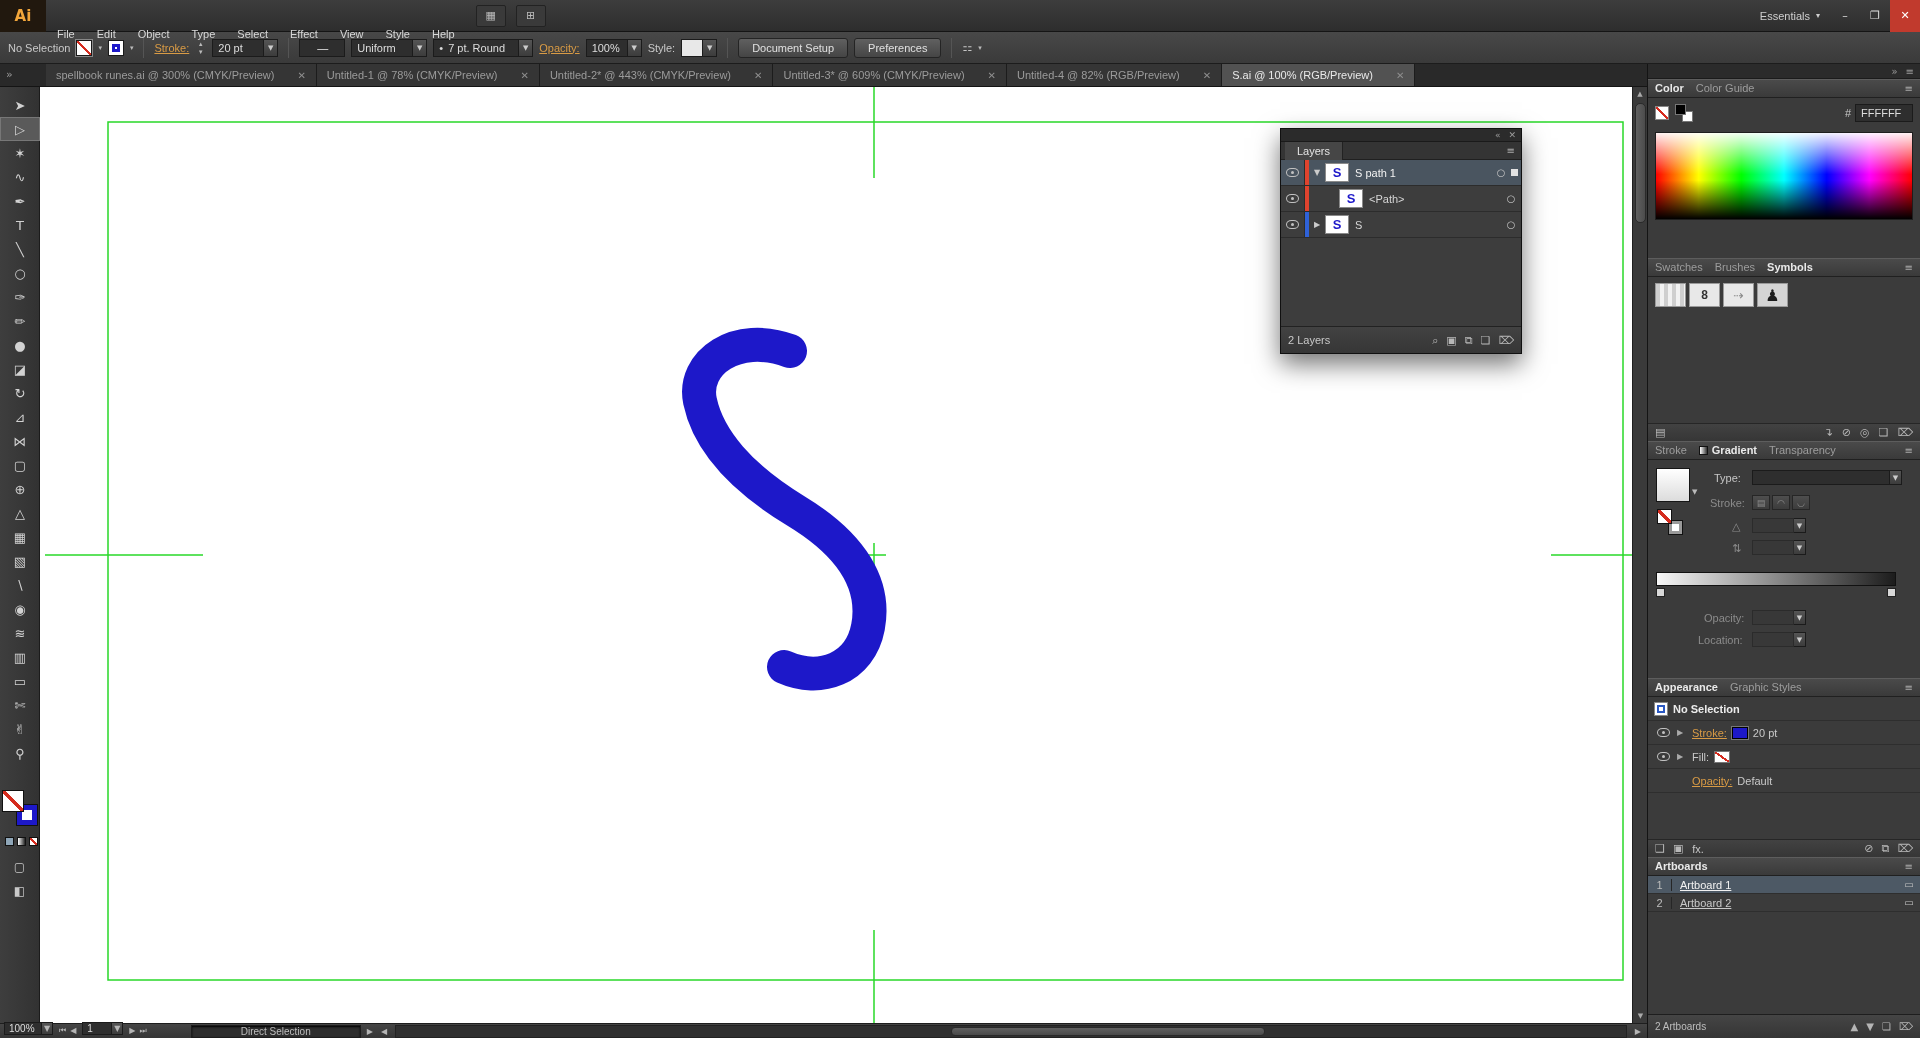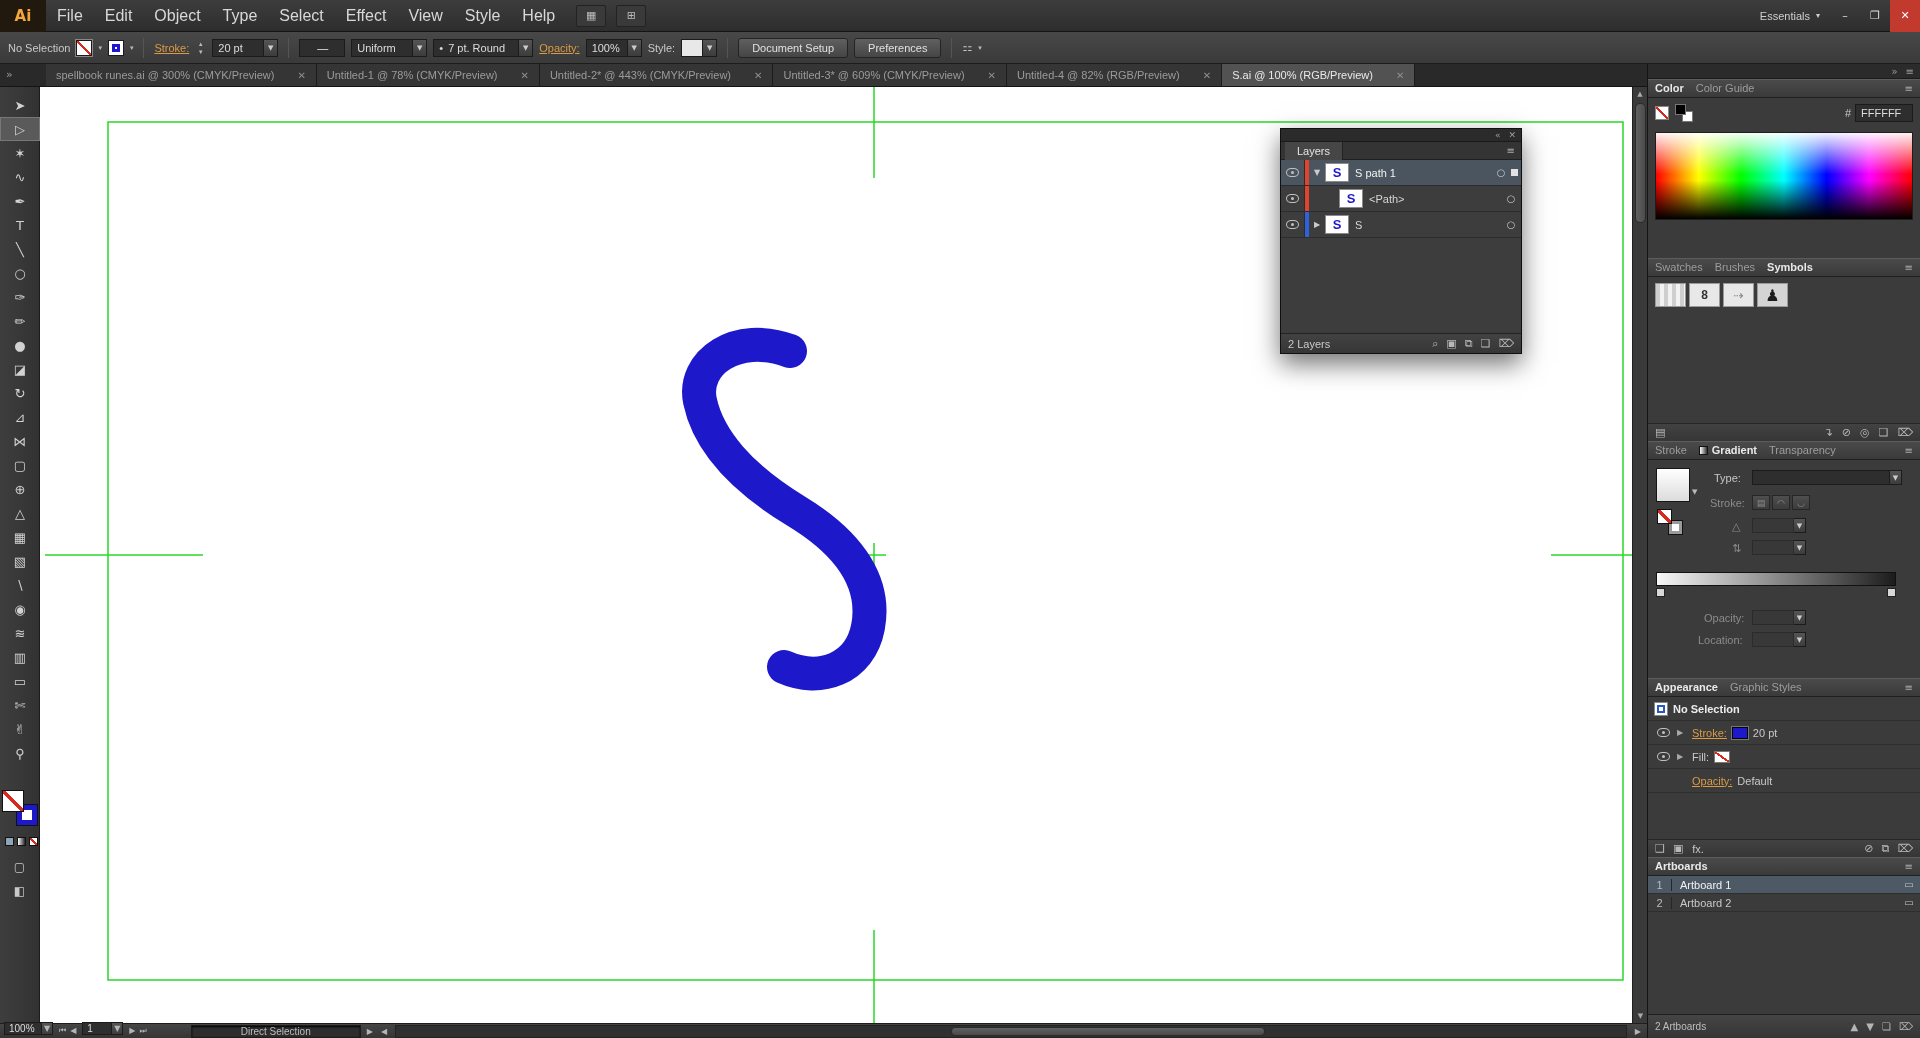--- a/index.html
+++ b/index.html
@@ -5,21 +5,21 @@
   *{margin:0;padding:0;box-sizing:border-box;}
   html,body{width:1920px;height:1038px;overflow:hidden;}
   body{font-family:"Liberation Sans","DejaVu Sans",sans-serif;font-size:11px;color:#c9c9c9;background:#404040;}
   .icon,.glyph{font-family:"DejaVu Sans",sans-serif;}
   #app{position:relative;width:1920px;height:1038px;background:#333;}
 
   
   .menubar{position:absolute;left:0;top:0;width:1920px;height:32px;background:linear-gradient(#3d3d3d,#2d2d2d);border-bottom:1px solid #151515;display:flex;align-items:center;z-index:40;}
   .ai-logo{width:46px;height:32px;background:#21180e;color:#f2a63b;font-weight:bold;font-size:15px;display:flex;align-items:center;justify-content:center;}
   .menus{display:flex;height:32px;}
-  .menu-item{padding:0 11px;line-height:32px;font-size:16px;color:#d8d8d8;cursor:default;}
+  .menu-item{padding:0 11px;line-height:32px;font-size:11px;color:#d8d8d8;cursor:default;margin-top:18px;}
   .mb-ic{width:30px;height:22px;margin-left:10px;background:#3a3a3a;border:1px solid #222;display:flex;align-items:center;justify-content:center;color:#bbb;font-size:11px;border-radius:2px;}
   .workspace{margin-left:auto;display:flex;align-items:center;gap:6px;color:#cfcfcf;font-size:11px;padding:0 10px;}
   .win-controls{display:flex;height:32px;}
   .win-controls .icon{width:30px;height:32px;display:flex;align-items:center;justify-content:center;color:#ddd;font-size:11px;}
   .win-controls [data-name="close-button"]{background:#c13a2d;color:#fff;}
 
   
   .controlbar{position:absolute;left:0;top:32px;width:1920px;height:32px;background:linear-gradient(#484848,#3a3a3a);border-bottom:1px solid #1c1c1c;display:flex;align-items:center;gap:6px;padding:0 8px;z-index:39;}
   .sep{width:1px;height:20px;background:#282828;border-right:1px solid #555;margin:0 4px;}
   .link{color:#d99b45;text-decoration:underline;}
@@ -138,21 +138,21 @@
   .nosel-ic::after{content:"";position:absolute;inset:2px;border:2px solid #2b59c3;}
   .swatch-blue{width:16px;height:12px;background:var(--art-stroke,#1d18c9);border:1px solid #000;box-shadow:0 0 0 1px #777;}
   .swatch-none{width:16px;height:12px;background:linear-gradient(to top right,transparent 44%,#d52b1e 44%,#d52b1e 56%,transparent 56%),#fff;border:1px solid #777;}
   .fx{color:#c6c6c6;}
 
   
   .art-body{flex:1;}
   .abrow{display:flex;align-items:center;height:18px;border-bottom:1px solid #2e2e2e;}
   .abrow.selected{background:#4d5965;color:#f2f2f2;}
   .abnum{width:24px;text-align:center;border-right:1px solid #262626;color:#bdbdbd;}
-  .abname{flex:1;padding-left:8px;}
+  .abname{flex:1;padding-left:8px;text-decoration:underline;}
   .abicon{width:22px;text-align:center;color:#c0c0c0;font-size:10px;}
   .dock-foot{height:24px;background:linear-gradient(#454545,#353535);border-top:1px solid #1e1e1e;display:flex;align-items:center;gap:8px;padding:0 7px;font-size:10px;color:#bdbdbd;}
   .dock-foot .spring{flex:1;}
   .dock-foot .icon{color:#b5b5b5;font-size:10px;}
 
   
   .layers-panel{position:absolute;left:1280px;top:128px;width:242px;height:226px;background:#3d3d3d;border:1px solid #101010;box-shadow:0 10px 24px rgba(0,0,0,.55);z-index:60;display:flex;flex-direction:column;}
   .lp-grip{height:13px;background:#2b2b2b;border-bottom:1px solid #1a1a1a;display:flex;align-items:center;justify-content:flex-end;gap:8px;padding:0 5px;color:#9c9c9c;font-size:9px;}
   .lp-tabs{height:18px;background:#343434;border-bottom:1px solid #202020;display:flex;align-items:center;padding:0 0 0 4px;}
   .lp-tab{background:#464646;height:18px;display:flex;align-items:center;padding:0 12px;color:#e4e4e4;font-size:11px;border-right:1px solid #222;}
@@ -163,21 +163,21 @@
   .lcell-eye{width:24px;height:100%;display:flex;align-items:center;justify-content:center;border-right:1px solid #2c2c2c;}
   .lcolor{width:4px;height:100%;}
   .lexp{width:16px;text-align:center;font-size:8px;color:#ccc;}
   .lind{width:14px;}
   .lthumb{width:24px;height:19px;background:#fff;border:1px solid #8a8a8a;display:flex;align-items:center;justify-content:center;margin-right:6px;}
   .lthumb span{color:var(--art-stroke,#1d18c9);font-weight:bold;font-size:13px;line-height:1;}
   .llabel{flex:1;color:#d6d6d6;}
   .lrow.selected .llabel{color:#f2f2f2;}
   .ltarget{width:20px;text-align:center;color:#c4c4c4;font-size:10px;}
   .lselbox{width:7px;height:7px;background:#e2e2e2;margin-right:3px;}
-  .lp-foot{height:20px;background:linear-gradient(#424242,#363636);border-top:1px solid #222;display:flex;align-items:center;gap:8px;padding:0 7px;}
+  .lp-foot{height:27px;background:linear-gradient(#424242,#363636);border-top:1px solid #222;display:flex;align-items:center;gap:8px;padding:0 7px;}
   .lp-foot .spring{flex:1;}
   .lp-foot .icon{color:#b8b8b8;font-size:11px;}
 </style>
 </head>
 <body>
 
 <div id="app" data-name="illustrator-window">
 
   <div class="menubar" data-name="menubar">
     <div class="ai-logo glyph" data-name="app-logo">Ai</div>

